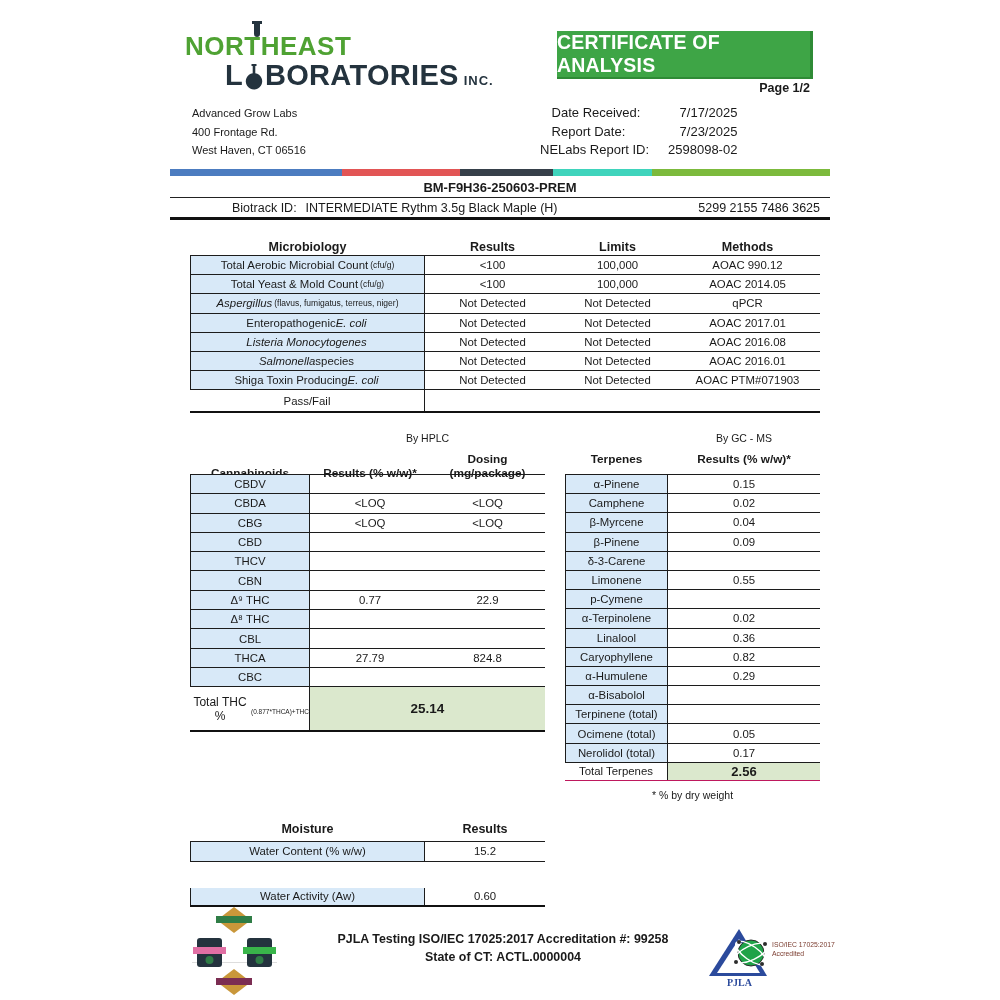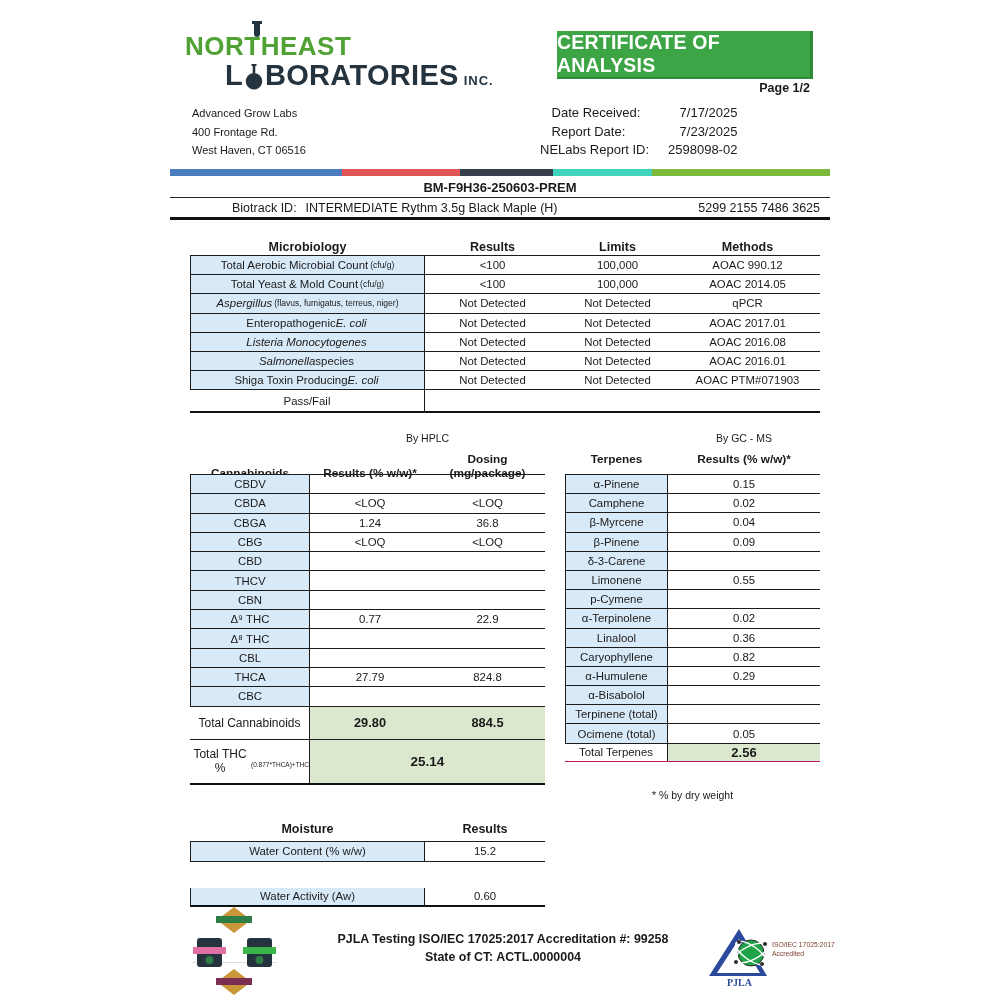--- a/index.html
+++ b/index.html
@@ -259,25 +259,20 @@
           <div class="cell c1">CBDV</div>
           <div class="cell"></div>
           <div class="cell"></div>
         </div>
       <div class="trow">
           <div class="cell c1">CBDA</div>
           <div class="cell">&lt;LOQ</div>
           <div class="cell">&lt;LOQ</div>
         </div>
       <div class="trow">
-          <div class="cell c1">CBGA</div>
-          <div class="cell">1.24</div>
-          <div class="cell">36.8</div>
-        </div>
-      <div class="trow">
           <div class="cell c1">CBG</div>
           <div class="cell">&lt;LOQ</div>
           <div class="cell">&lt;LOQ</div>
         </div>
       <div class="trow">
           <div class="cell c1">CBD</div>
           <div class="cell"></div>
           <div class="cell"></div>
         </div>
       <div class="trow">
@@ -308,25 +303,20 @@
       <div class="trow">
           <div class="cell c1">THCA</div>
           <div class="cell">27.79</div>
           <div class="cell">824.8</div>
         </div>
       <div class="trow">
           <div class="cell c1">CBC</div>
           <div class="cell"></div>
           <div class="cell"></div>
         </div>
-      <div class="trow tot1">
-        <div class="cell c1w">Total Cannabinoids</div>
-        <div class="cell cv green">29.80</div>
-        <div class="cell cv green">884.5</div>
-      </div>
       <div class="trow tot2">
         <div class="cell c1w">
             <span>Total THC %</span>
             <span class="thcsub">(0.877*THCA)+THC</span>
           </div>
         <div class="cell spancell green">25.14</div>
       </div>
     </div>
   </div>
 
@@ -385,20 +375,24 @@
           <div class="cell c1">α-Bisabolol</div>
           <div class="cell"></div>
         </div>
       <div class="trow">
           <div class="cell c1">Terpinene (total)</div>
           <div class="cell"></div>
         </div>
       <div class="trow">
           <div class="cell c1">Ocimene (total)</div>
           <div class="cell">0.05</div>
+        </div>
+      <div class="trow">
+          <div class="cell c1">Nerolidol (total)</div>
+          <div class="cell">0.17</div>
         </div>
       <div class="trow tot">
         <div class="cell c1w">Total Terpenes</div>
         <div class="cell cv green">2.56</div>
       </div>
     </div>
   </div>
   <div class="abs terp-foot">* % by dry weight</div>
 
   <div class="abs moist">

